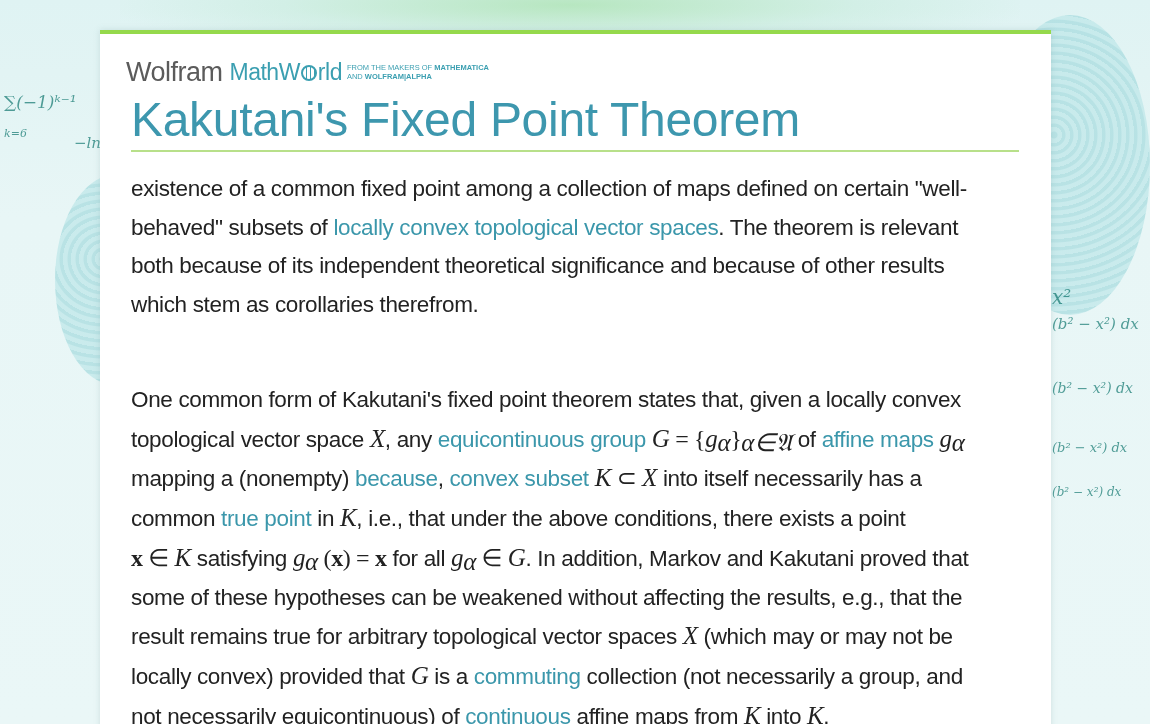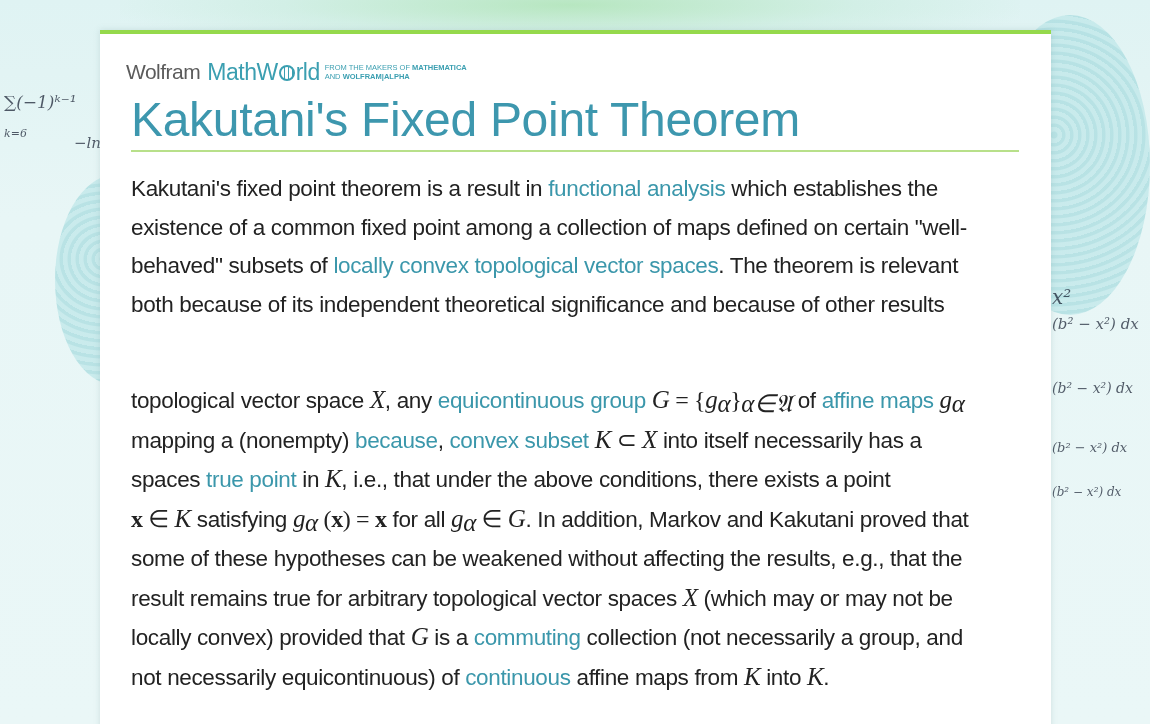--- a/index.html
+++ b/index.html
@@ -5,33 +5,33 @@
   html, body { margin:0; padding:0; }
   body {
     width:1150px; height:724px; overflow:hidden; position:relative;
     background: linear-gradient(180deg, #dff3f3 0%, #e8f6f6 30%, #eaf7f7 100%);
     font-family: "Liberation Sans", sans-serif;
   }
   .bg-glow {
     position:absolute; left:120px; top:-40px; width:900px; height:90px;
     background: radial-gradient(ellipse at center, rgba(150,220,150,0.55) 0%, rgba(180,230,200,0.3) 45%, rgba(230,247,247,0) 75%);
   }
-  .bg-math { position:absolute; color:#0f172a; font-family:"DejaVu Serif", serif; font-style:italic; opacity:0.7; }
+  .bg-math { position:absolute; color:#0f766e; font-family:"DejaVu Serif", serif; font-style:italic; opacity:0.7; }
   .bg-shape {
     position:absolute; border-radius:50%;
     background: repeating-radial-gradient(circle at 40% 40%, #a9dcdf 0px, #a9dcdf 3px, #bfe7e9 4px, #bfe7e9 8px);
     opacity:0.75;
   }
   .card {
     position:absolute; left:100px; top:30px; width:951px; height:720px;
     background:#ffffff; border-top:4px solid #95d94c;
     box-shadow: 0 0 6px rgba(120,160,160,0.25);
   }
   .brand { position:absolute; left:26px; top:26px; display:flex; align-items:flex-end; }
-  .brand-wolfram { font-size:21px; color:#5b5b5b; letter-spacing:-0.5px; line-height:24px; }
+  .brand-wolfram { font-size:27px; color:#5b5b5b; letter-spacing:-0.5px; line-height:24px; }
   .brand-mathworld { font-size:23px; color:#3b9fb1; letter-spacing:-0.5px; margin-left:7px; line-height:24px; }
   .globe { display:inline-block; width:16px; height:16px; border:2px solid #3b9fb1; border-radius:50%; vertical-align:-1px; margin:0 1px; box-sizing:border-box; background: repeating-linear-gradient(90deg, transparent 0 3px, #3b9fb1 3px 4px); }
   .brand-tag { font-size:7.5px; color:#3b9fb1; margin-left:5px; line-height:9px; padding-bottom:3px; }
   .brand-tag b { font-weight:bold; }
   .title {
     position:absolute; left:31px; top:56px; margin:0;
     font-size:48px; font-weight:normal; color:#3d97ae; letter-spacing:-0.3px;
     font-family:"Liberation Sans", sans-serif; line-height:60px;text-align:center;
   }
   .rule { position:absolute; left:31px; top:116px; width:888px; height:2px; background:#b8e08a; }
@@ -71,35 +71,36 @@
     <span class="brand-tag">
       <span>FROM THE MAKERS OF </span><b>MATHEMATICA</b><br>
       <span>AND </span><b>WOLFRAM|ALPHA</b>
     </span>
   </a>
 
   <h1 class="title">Kakutani's Fixed Point Theorem</h1>
   <div class="rule"></div>
 
   <div class="body-text p1">
-    <div><span>Kakutani's fixed point theorem is a result in </span><a class="link">functional analysis</a><span> which establishes the</span></div>
     <div>existence of a common fixed point among a collection of maps defined on certain "well-</div>
     <div><span>behaved" subsets of </span><a class="link">locally convex topological vector spaces</a><span>. The theorem is relevant</span></div>
     <div>both because of its independent theoretical significance and because of other results</div>
+    <div>which stem as corollaries therefrom.</div>
   </div>
 
   <div class="body-text p2">
+    <div>One common form of Kakutani's fixed point theorem states that, given a locally convex</div>
     <div>
       <span>topological vector space </span><span class="m">X</span><span>, any </span><a class="link">equicontinuous group</a><span> </span><span class="m">G</span><span class="mr"> = {</span><span class="m">g</span><sub class="m">α</sub><span class="mr">}</span><sub class="m">α∈𝔄</sub><span> of </span><a class="link">affine maps</a><span> </span><span class="m">g</span><sub class="m">α</sub>
     </div>
     <div>
       <span>mapping a (nonempty) </span><a class="link">because</a><span>, </span><a class="link">convex subset</a><span> </span><span class="m">K</span><span class="mr"> ⊂ </span><span class="m">X</span><span> into itself necessarily has a</span>
     </div>
     <div>
-      <span>spaces </span><a class="link">true point</a><span> in </span><span class="m">K</span><span>, i.e., that under the above conditions, there exists a point</span>
+      <span>common </span><a class="link">true point</a><span> in </span><span class="m">K</span><span>, i.e., that under the above conditions, there exists a point</span>
     </div>
     <div>
       <span class="mb">x</span><span class="mr"> ∈ </span><span class="m">K</span><span> satisfying </span><span class="m">g</span><sub class="m">α</sub><span class="mr"> (</span><span class="mb">x</span><span class="mr">) = </span><span class="mb">x</span><span> for all </span><span class="m">g</span><sub class="m">α</sub><span class="mr"> ∈ </span><span class="m">G</span><span>. In addition, Markov and Kakutani proved that</span>
     </div>
     <div>some of these hypotheses can be weakened without affecting the results, e.g., that the</div>
     <div>
       <span>result remains true for arbitrary topological vector spaces </span><span class="m">X</span><span> (which may or may not be</span>
     </div>
     <div>
       <span>locally convex) provided that </span><span class="m">G</span><span> is a </span><a class="link">commuting</a><span> collection (not necessarily a group, and</span>

